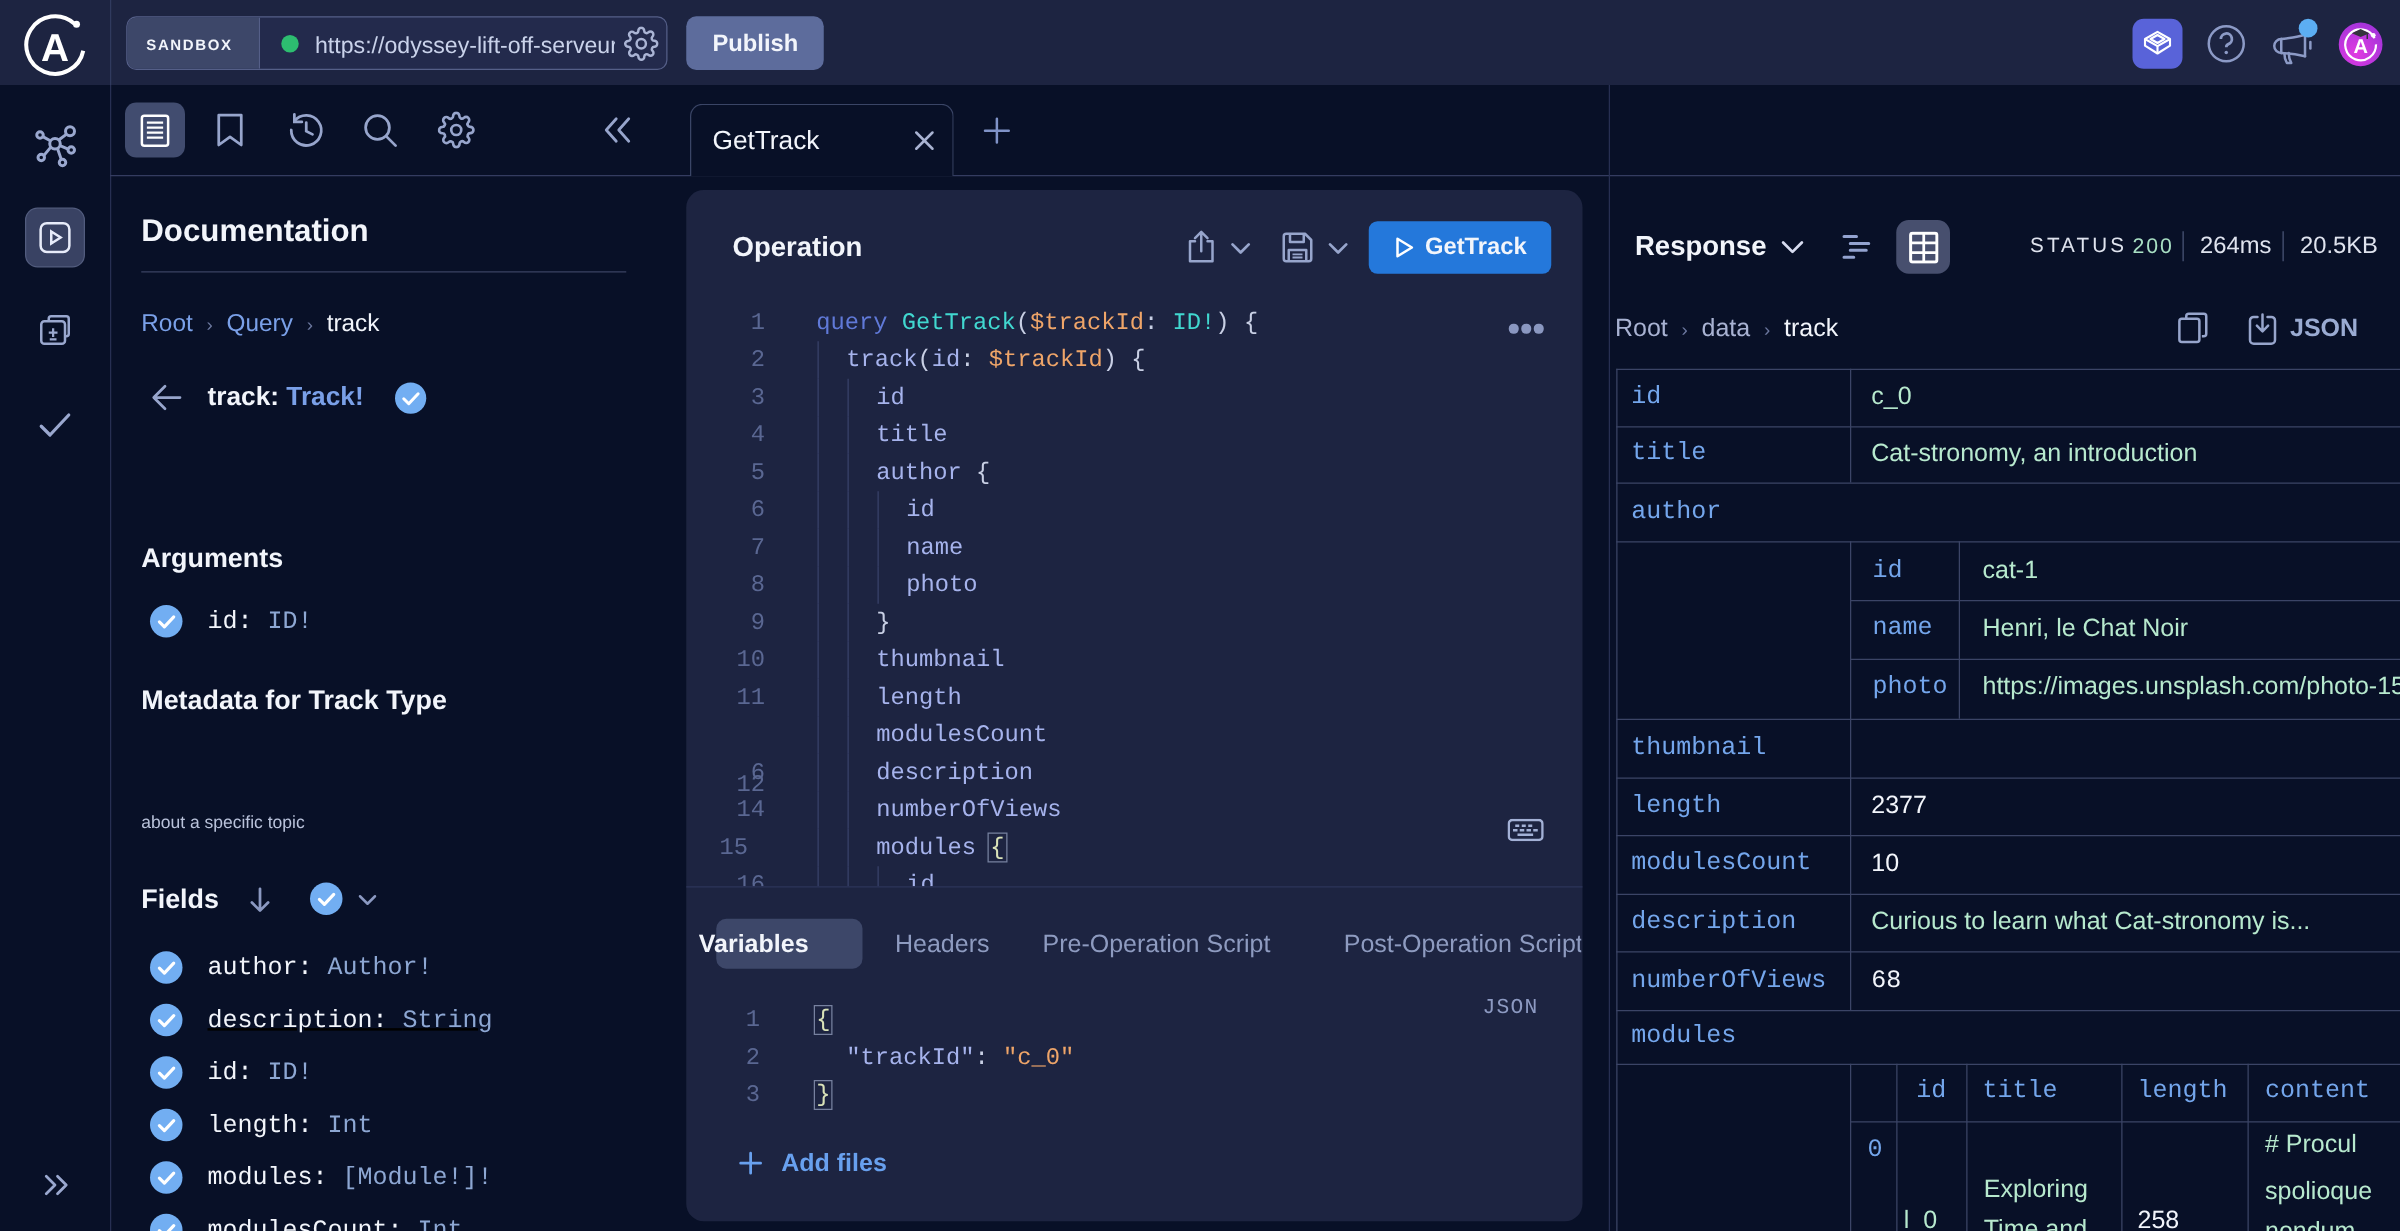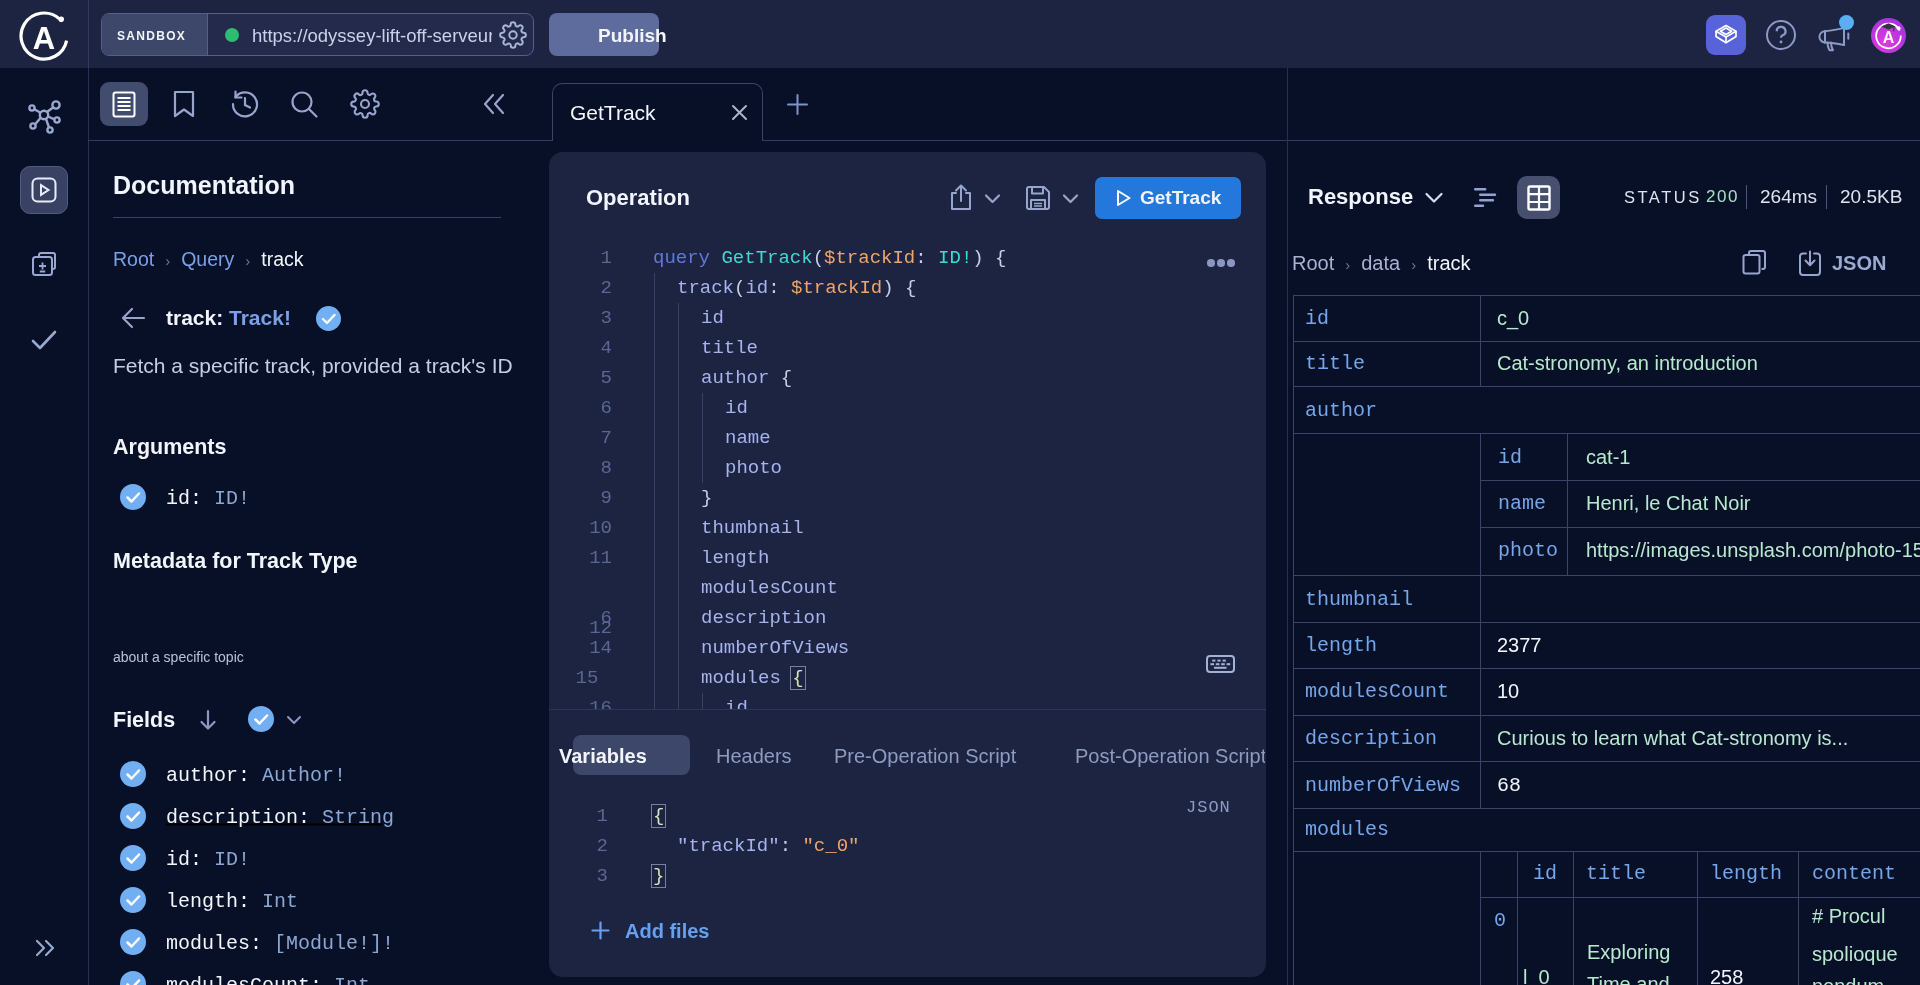--- a/index.html
+++ b/index.html
@@ -43,21 +43,21 @@
 <div class="t w" style="left:117px;top:36px;font-size:12px;font-weight:bold;letter-spacing:1.3px;">SANDBOX</div>
 <div class="abs" style="left:225px;top:28px;width:14px;height:14px;border-radius:50%;background:#2dbd70;"></div>
 <div class="abs" style="left:252px;top:24px;width:240px;height:24px;overflow:hidden;">
       <div class="t" style="left:0;top:12px;font-size:18.5px;color:#c9d2ea;">https://odyssey-lift-off-serveur</div>
     </div>
 <svg class="abs" style="left:499px;top:21px;" width="28" height="28" viewBox="0 0 24 24" fill="none" stroke="#aab4d4" stroke-width="1.7">
   <circle cx="12" cy="12" r="3.2"></circle>
   <path d="M19.4 15a1.65 1.65 0 0 0 .33 1.82l.06.06a2 2 0 1 1-2.83 2.83l-.06-.06a1.65 1.65 0 0 0-1.82-.33 1.65 1.65 0 0 0-1 1.51V21a2 2 0 1 1-4 0v-.09A1.65 1.65 0 0 0 9 19.4a1.65 1.65 0 0 0-1.82.33l-.06.06a2 2 0 1 1-2.83-2.83l.06-.06a1.65 1.65 0 0 0 .33-1.82 1.65 1.65 0 0 0-1.51-1H3a2 2 0 1 1 0-4h.09A1.65 1.65 0 0 0 4.6 9a1.65 1.65 0 0 0-.33-1.82l-.06-.06a2 2 0 1 1 2.83-2.83l.06.06a1.65 1.65 0 0 0 1.82.33H9a1.65 1.65 0 0 0 1-1.51V3a2 2 0 1 1 4 0v.09a1.65 1.65 0 0 0 1 1.51 1.65 1.65 0 0 0 1.82-.33l.06-.06a2 2 0 1 1 2.83 2.83l-.06.06a1.65 1.65 0 0 0-.33 1.82V9a1.65 1.65 0 0 0 1.51 1H21a2 2 0 1 1 0 4h-.09a1.65 1.65 0 0 0-1.51 1z"></path>
 </svg>
 <div class="abs" style="left:549px;top:13px;width:110px;height:43px;background:#5d6c9c;border-radius:8px;"></div>
-<div class="t w" style="left:570px;top:36px;font-size:19px;font-weight:bold;margin-left:28px;">Publish</div>
+<div class="t w" style="left:570px;top:36px;font-size:19px;font-weight:bold;">Publish</div>
 
 <div class="abs" style="left:1706px;top:15px;width:40px;height:40px;background:#5963d9;border-radius:9px;"></div>
 <svg class="abs" style="left:1712px;top:21px;" width="28" height="28" viewBox="0 0 28 28" fill="none" stroke="#ffffff" stroke-width="1.7" stroke-linejoin="round">
   <path d="M14 4.5 L24 10.2 L14 15.9 L4 10.2 Z"></path>
   <path d="M4 10.2 L4 15.5 L14 21.8 L24 15.5 L24 10.2"></path>
   <path d="M14 15.9 L14 21.8"></path>
   <path d="M14 7 L19.6 10.2 L14 13.4 L8.4 10.2 Z"></path>
 </svg>
 <svg class="abs" style="left:1765px;top:19px;" width="32" height="32" viewBox="0 0 32 32" fill="none" stroke="#8c9ac6" stroke-width="2">
   <circle cx="16" cy="16" r="14"></circle>
@@ -142,21 +142,20 @@
 <div class="t" style="left:113px;top:259px;font-size:19.5px;"><span class="blue">Root</span><span class="bcsep">›</span><span class="blue">Query</span><span class="bcsep">›</span><span class="w">track</span></div>
 <svg class="abs" style="left:119px;top:306px;" width="28" height="24" viewBox="0 0 28 24" fill="none" stroke="#97a5cc" stroke-width="2.2" stroke-linecap="round" stroke-linejoin="round">
   <path d="M13 3 L4 12 L13 21 M4.5 12 L25 12"></path>
 </svg>
 <div class="t" style="left:166px;top:318px;font-size:21px;font-weight:bold;"><span class="w">track: </span><span class="blue">Track!</span></div>
 <div class="circ" style="left:316px;top:306px;width:25px;height:25px;">
       <svg width="25" height="25" viewBox="0 0 25 25" fill="none" stroke="#ffffff" stroke-width="2.4" stroke-linecap="round" stroke-linejoin="round">
         <path d="M7 13 L11 17 L18.5 9"></path>
       </svg>
     </div>
-<div class="t" style="left:113px;top:366px;font-size:21px;color:#c6cde2;">Fetch a specific track, provided a track's ID</div>
 
 <div class="t w" style="left:113px;top:447px;font-size:21.5px;font-weight:bold;">Arguments</div>
 <div class="circ" style="left:120px;top:484px;">
       <svg width="26" height="26" viewBox="0 0 26 26" fill="none" stroke="#ffffff" stroke-width="2.5" stroke-linecap="round" stroke-linejoin="round">
         <path d="M7.5 13.5 L11.5 17.5 L19 9.5"></path>
       </svg>
     </div>
 <div class="t mono" style="left:166px;top:498px;font-size:20px;"><span class="w">id: </span><span class="typ">ID!</span></div>
 
 <div class="t w" style="left:113px;top:561px;font-size:21.5px;font-weight:bold;">Metadata for Track Type</div>

